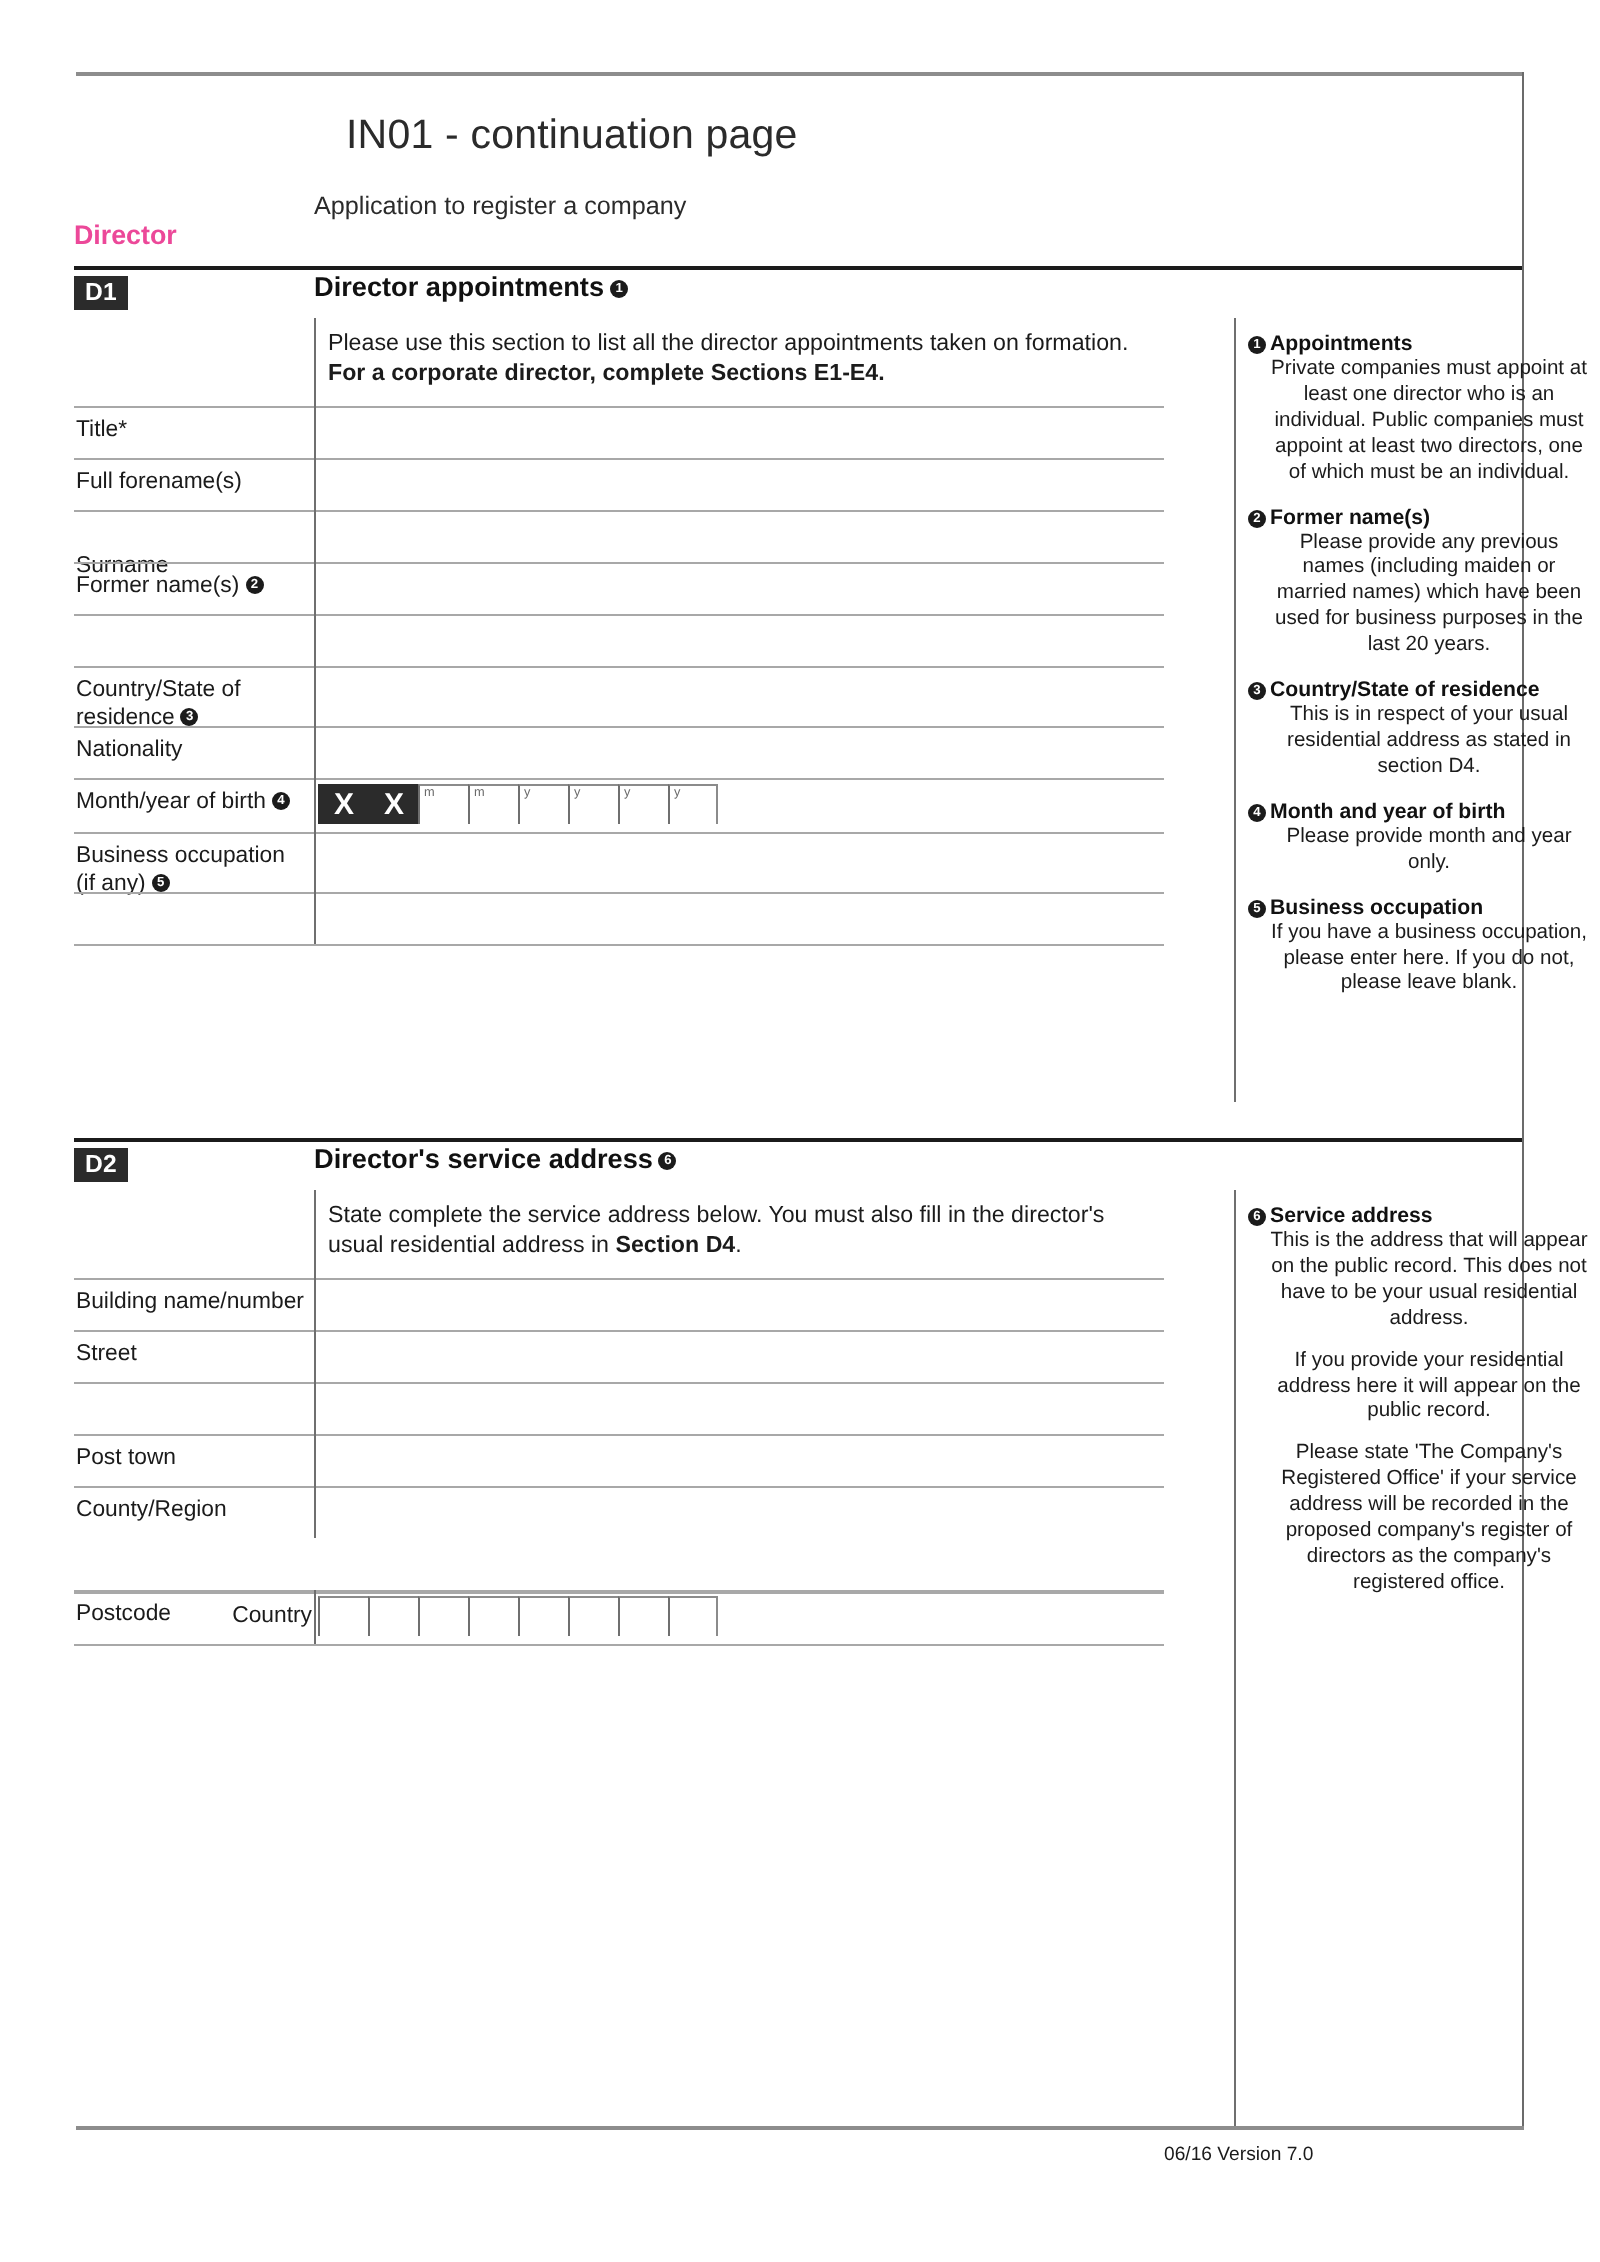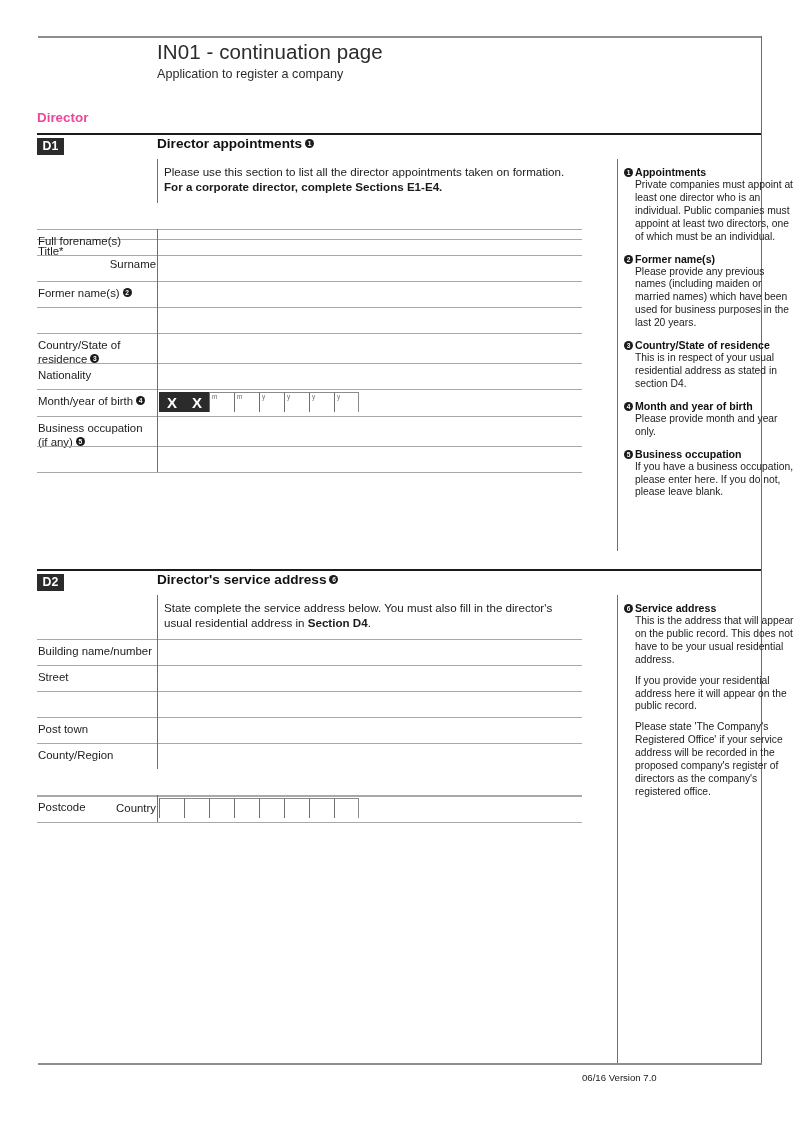--- a/index.html
+++ b/index.html
@@ -24,21 +24,21 @@
   }
   .right-border {
     position:absolute; left:761px; top:36px; width:1px; height:1029px;
     background:#6b6b6b;
   }
 
   
   .title-block { position:absolute; left:157px; top:40px; width:430px; }
   .doc-title {
     font-size:20.5px; font-weight:400; color:#2b2b2b;
-    letter-spacing:.1px; line-height:1.15; margin:0;
+    letter-spacing:.1px; line-height:1.15; margin:16px;
   }
   .doc-subtitle {
     font-size:12.6px; font-weight:400; color:#2b2b2b;
     margin:3px 0 0 0; line-height:1.2;
   }
 
   
   .group-heading {
     position:absolute; left:37px; font-size:13.4px; font-weight:bold; color:#ec4899;
   }
@@ -119,21 +119,21 @@
   }
   .guide .gitem { margin-bottom:9px; }
   .guide .gtitle {
     font-size:10.6px; font-weight:bold; color:#111; line-height:13px;
     margin:0 0 0 0;
   }
   .guide .gbody {
     font-size:10.3px; color:#1b1b1b; line-height:12.9px;
     margin:0; padding-left:11px;
   }
-  .guide .gbody p { margin:0 0 8px 0; }
+  .guide .gbody p { margin:0 0 8px 0;text-align:center; }
   .guide .gbody p:last-child { margin-bottom:0; }
   .guide .gtitle .cnum.lead { margin-right:2px; }
 
   
   .footer {
     position:absolute; left:582px; top:1072px;
     font-size:9.6px; color:#1b1b1b;
   }
 </style>
 </head>
@@ -157,36 +157,36 @@
     <div class="badge">D1</div>
     <div class="section-title">
       <span>Director appointments</span><span class="cnum">1</span>
     </div>
 
     <div class="form" id="d1-form" style="top:26px;">
         <div class="row" style="height: 44px; top: 0px; position: absolute;">
           <div class="vline" style="height: 44px;"></div>
           <div class="intro"><span>Please use this section to list all the director appointments taken on formation.</span><br><b>For a corporate director, complete Sections E1-E4.</b></div>
         </div>
-        <div class="row" style="position: absolute; top: 44px; height: 26px; margin-top: 36px;">
+        <div class="row" style="position: absolute; top: 44px; height: 26px;">
           <div class="hr"></div>
           <div class="vline" style="height: 26px;"></div>
           <div class="label" style="top: 5px;"><span>Title*</span></div>
           <div style="position: absolute; left: 122px; top: 1px; width: 423px; height: 24px;"></div>
         </div>
         <div class="row" style="position: absolute; top: 70px; height: 26px;">
           <div class="hr"></div>
           <div class="vline" style="height: 26px;"></div>
           <div class="label" style="top: 5px;"><span>Full forename(s)</span></div>
           <div style="position: absolute; left: 122px; top: 1px; width: 423px; height: 24px;"></div>
         </div>
         <div class="row" style="position: absolute; top: 96px; height: 26px;">
           <div class="hr"></div>
           <div class="vline" style="height: 26px;"></div>
-          <div class="label" style="top: 2px; text-align: right;"><span>Surname</span></div>
+          <div class="label" style="top: 21px;"><span>Surname</span></div>
           <div style="position: absolute; left: 122px; top: 1px; width: 423px; height: 24px;"></div>
         </div>
         <div class="row" style="position: absolute; top: 122px; height: 26px;">
           <div class="hr"></div>
           <div class="vline" style="height: 26px;"></div>
           <div class="label" style="top: 5px;"><span>Former name(s)<span class="cnum">2</span></span></div>
           <div style="position: absolute; left: 122px; top: 1px; width: 423px; height: 24px;"></div>
         </div>
         <div class="row" style="position: absolute; top: 148px; height: 26px;">
           <div class="hr short-none"></div>

